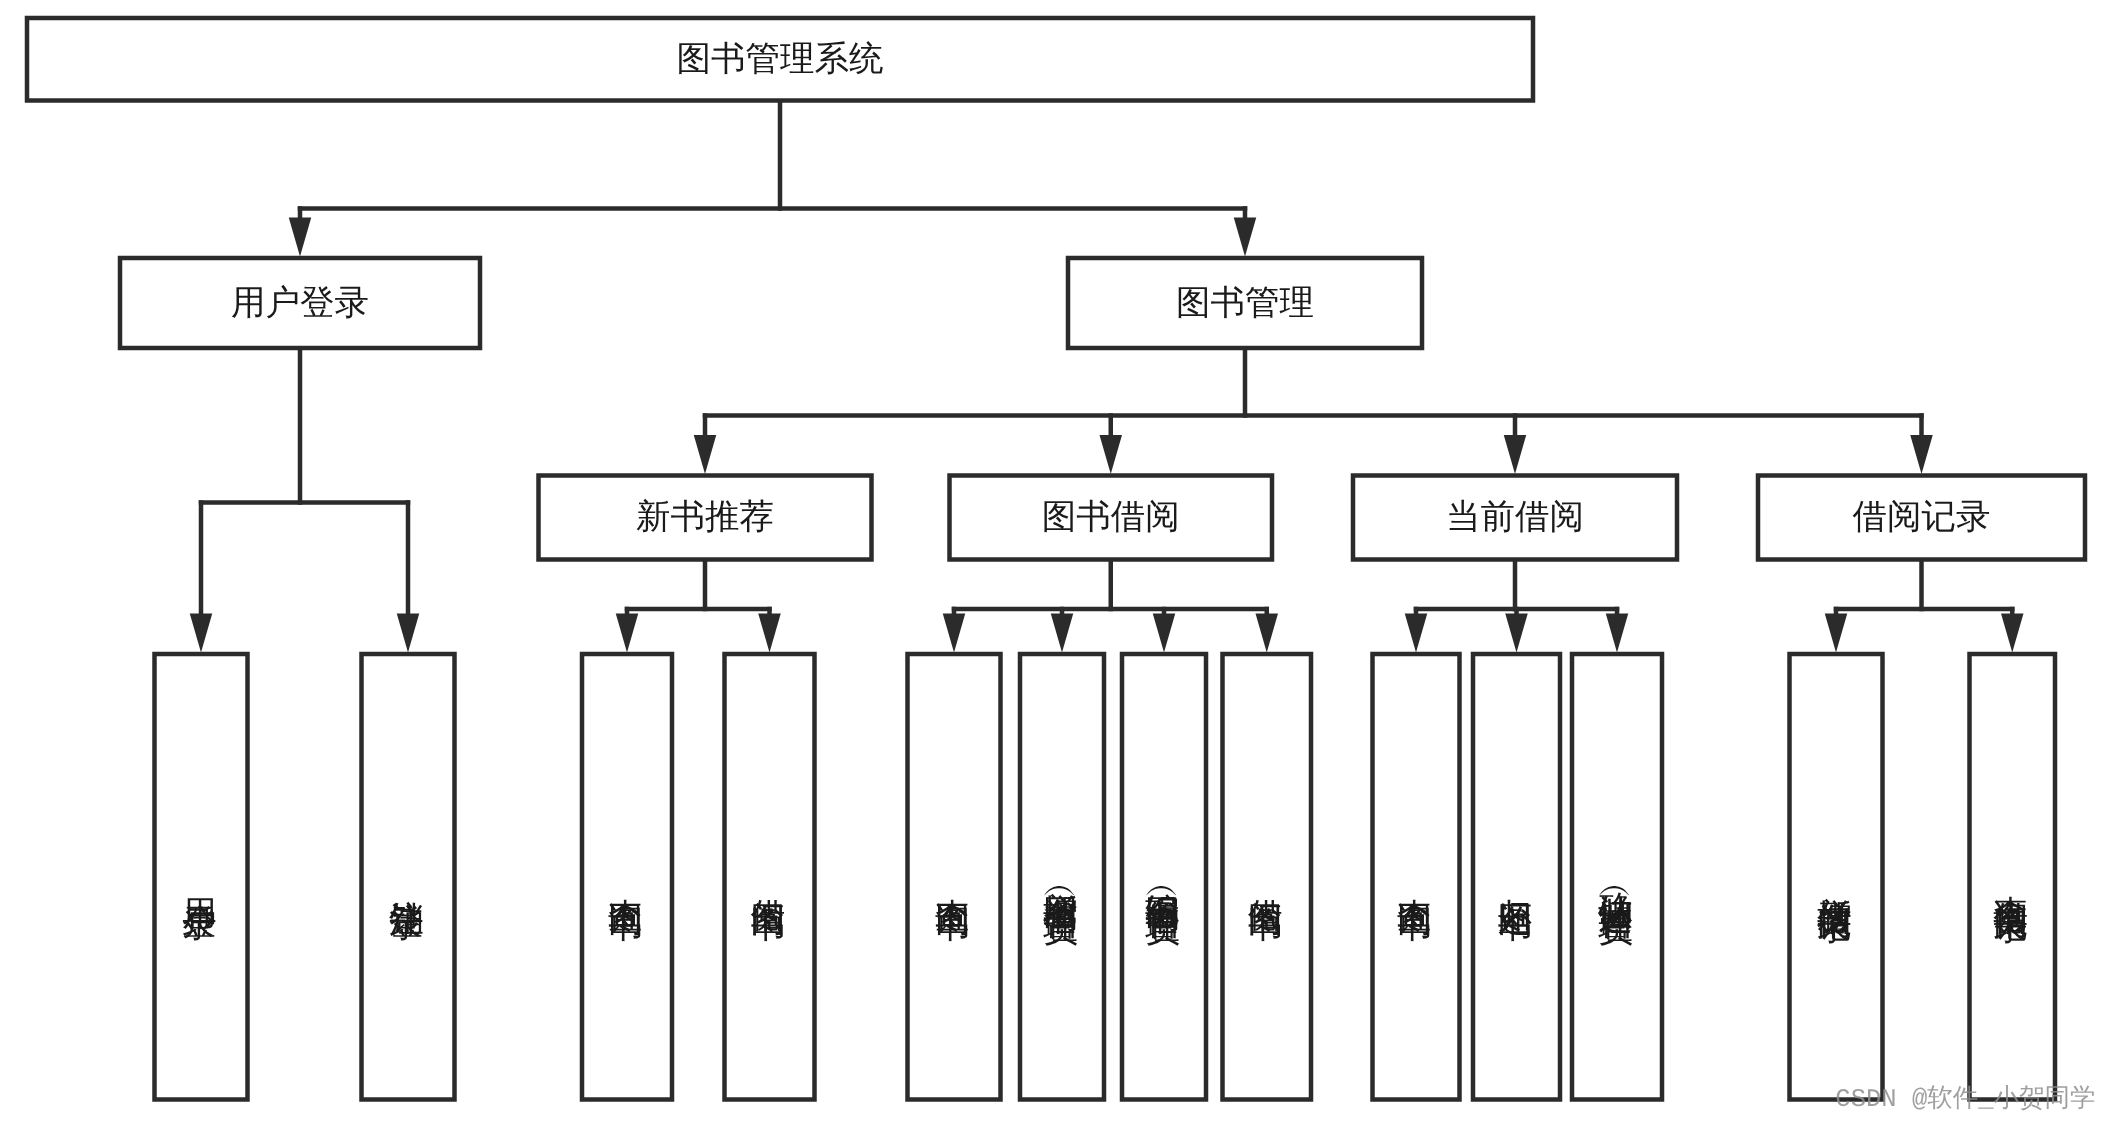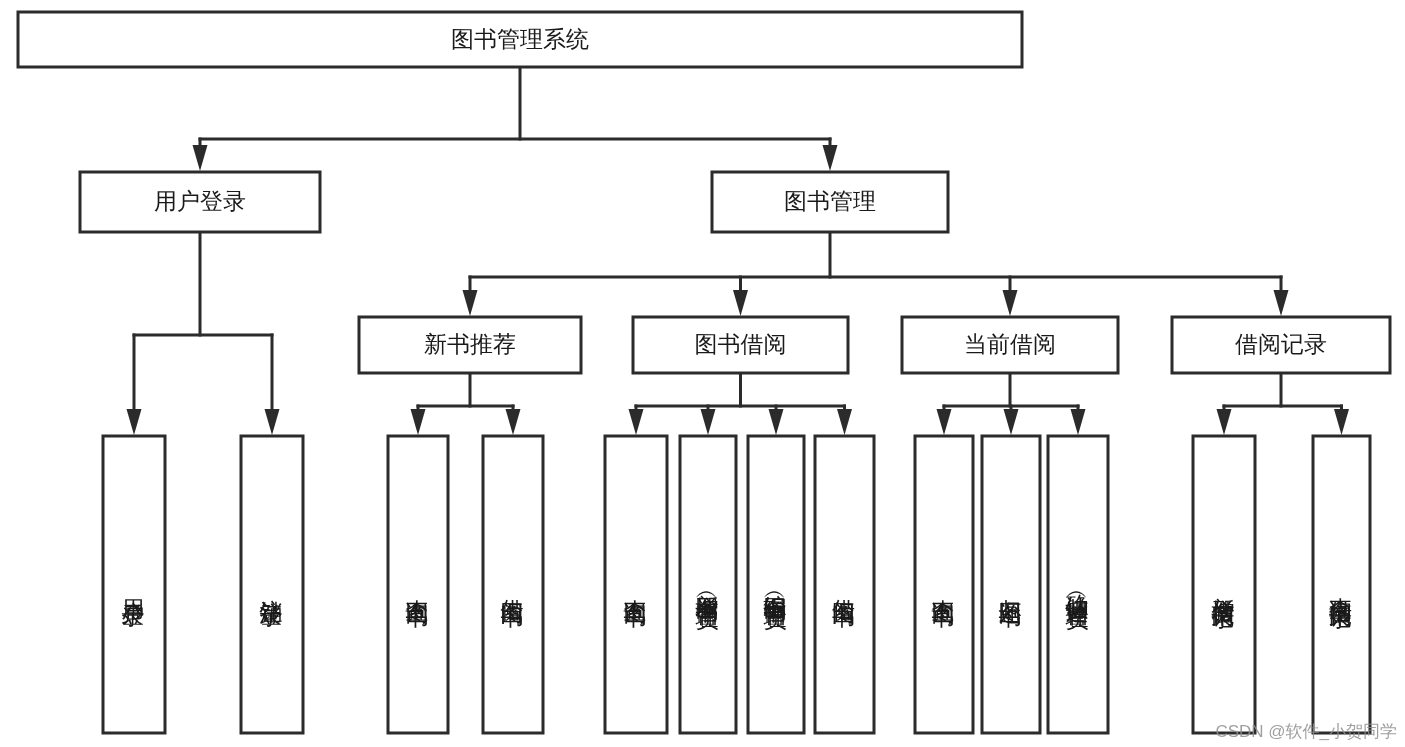--- a/index.html
+++ b/index.html
@@ -61,21 +61,21 @@
   .vlabel-inner {
     writing-mode: vertical-rl;
     text-orientation: upright;
     letter-spacing: 2px;
     white-space: nowrap;
   }
   .watermark {
     position: absolute;
     right: 8px;
     bottom: 4px;
-    font-family: Liberation Sans, sans-serif;
+    font-family: Liberation Mono, monospace;
     font-size: 17px;
     color: #8f8f8f;
     white-space: nowrap;
     opacity: 0.85;
   }
 </style>
 </head>
 <body>
 
 <div id="diagram-root">

